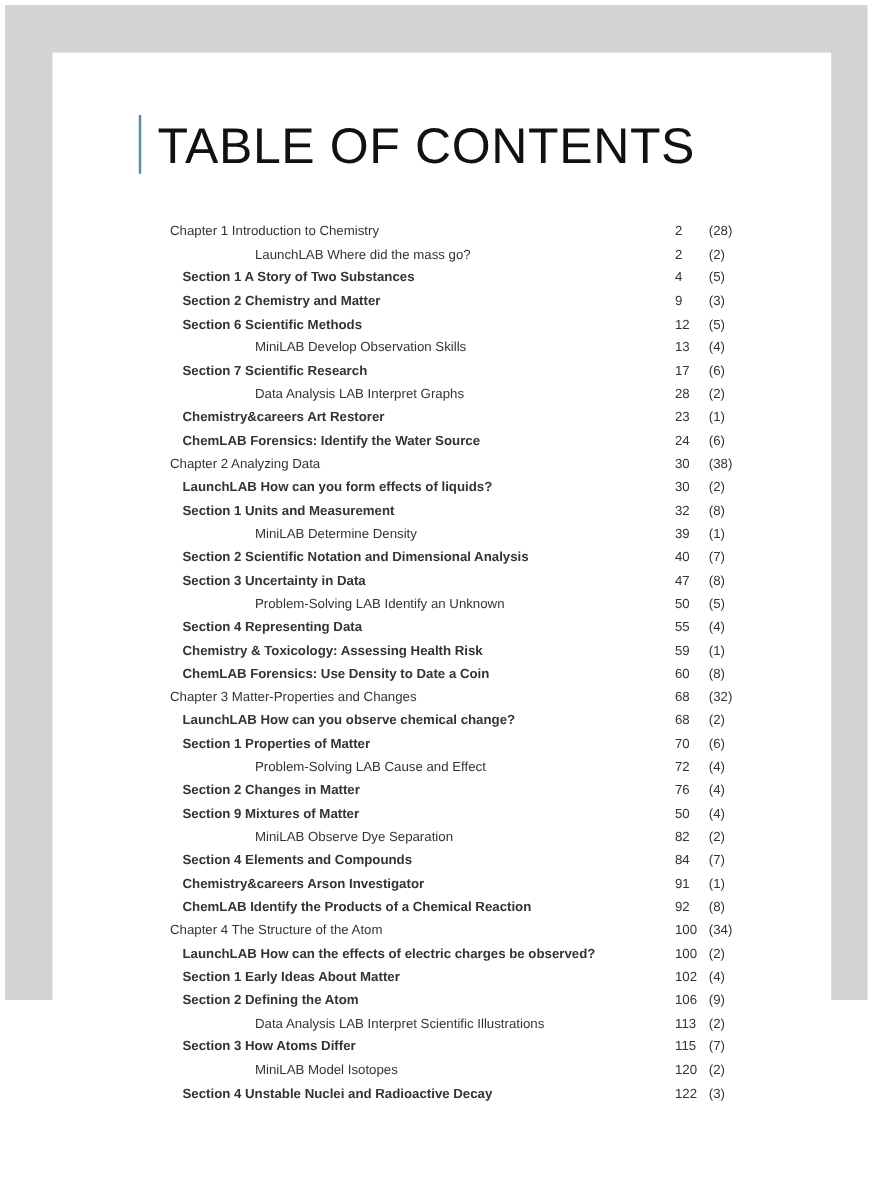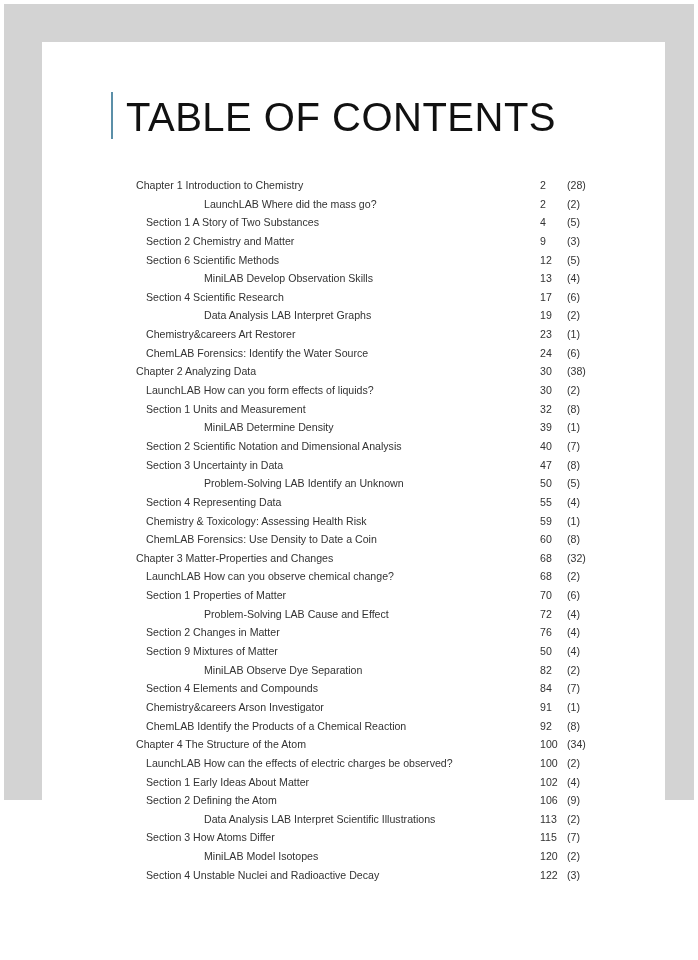--- a/index.html
+++ b/index.html
@@ -28,21 +28,21 @@
   .toc {
     position:absolute; left:0; top:134px; width:623px;
     list-style:none; margin:0; padding:0;
   }
   .toc-row {
     position:relative; height:18.65px;
     font-size:10.6px; color:#333333; line-height:18.65px;
   }
   .toc-row .label { position:absolute; white-space:nowrap; }
   .toc-row.lvl0 .label { left:94px; }
-  .toc-row.lvl1 .label { left:104px; }
+  .toc-row.lvl1 .label { left:104px;font-weight:bold; }
   .toc-row.lvl2 .label { left:114px;padding-left:48px; }
   .toc-row .page-num { position:absolute; left:498px; }
   .toc-row .count { position:absolute; left:525px; }
 </style>
 </head>
 <body>
 
 <div class="frame">
   <div class="page">
     <div class="title-bar"></div>
@@ -72,27 +72,27 @@
     <span class="label">Section 6 Scientific Methods</span>
     <span class="page-num">12</span>
     <span class="count">(5)</span>
   </li>
         <li class="toc-row lvl2">
     <span class="label">MiniLAB Develop Observation Skills</span>
     <span class="page-num">13</span>
     <span class="count">(4)</span>
   </li>
         <li class="toc-row lvl1">
-    <span class="label">Section 4 Scientific Research</span>
+    <span class="label">Section 7 Scientific Research</span>
     <span class="page-num">17</span>
     <span class="count">(6)</span>
   </li>
         <li class="toc-row lvl2">
     <span class="label">Data Analysis LAB Interpret Graphs</span>
-    <span class="page-num">19</span>
+    <span class="page-num">28</span>
     <span class="count">(2)</span>
   </li>
         <li class="toc-row lvl1">
     <span class="label">Chemistry&amp;careers Art Restorer</span>
     <span class="page-num">23</span>
     <span class="count">(1)</span>
   </li>
         <li class="toc-row lvl1">
     <span class="label">ChemLAB Forensics: Identify the Water Source</span>
     <span class="page-num">24</span>

